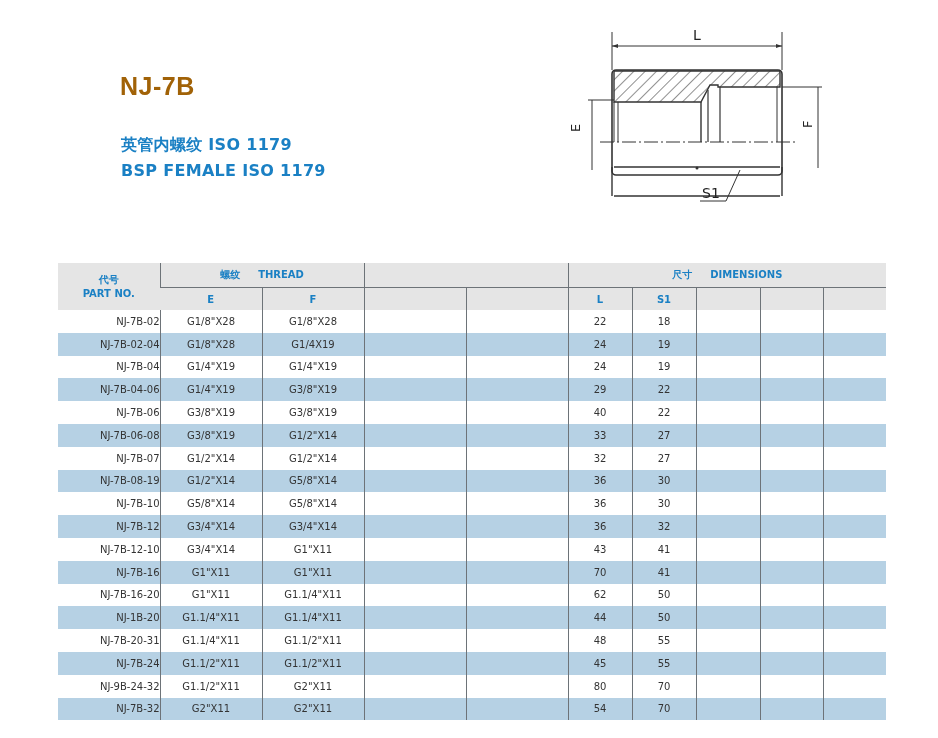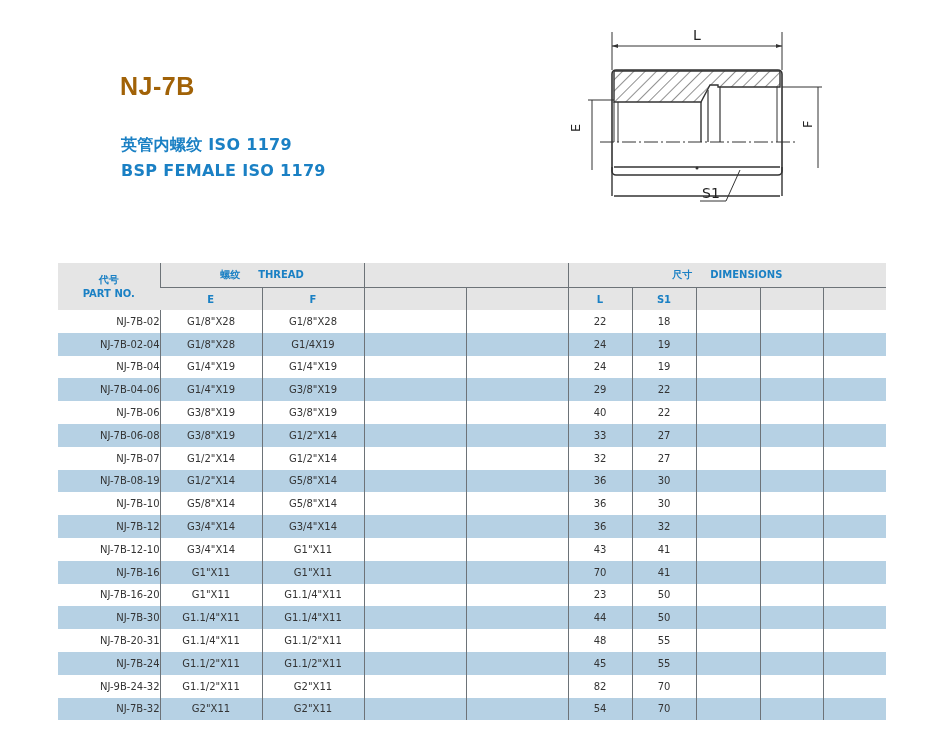--- a/index.html
+++ b/index.html
@@ -258,28 +258,28 @@
         <td></td>
         <td></td>
         <td></td>
       </tr>
       <tr class="plain">
         <td>NJ-7B-16-20</td>
         <td>G1"X11</td>
         <td>G1.1/4"X11</td>
         <td></td>
         <td></td>
-        <td>23</td>
+        <td>62</td>
         <td>50</td>
         <td></td>
         <td></td>
         <td></td>
       </tr>
       <tr class="band">
-        <td>NJ-7B-30</td>
+        <td>NJ-1B-20</td>
         <td>G1.1/4"X11</td>
         <td>G1.1/4"X11</td>
         <td></td>
         <td></td>
         <td>44</td>
         <td>50</td>
         <td></td>
         <td></td>
         <td></td>
       </tr>
@@ -306,21 +306,21 @@
         <td></td>
         <td></td>
         <td></td>
       </tr>
       <tr class="plain">
         <td>NJ-9B-24-32</td>
         <td>G1.1/2"X11</td>
         <td>G2"X11</td>
         <td></td>
         <td></td>
-        <td>82</td>
+        <td>80</td>
         <td>70</td>
         <td></td>
         <td></td>
         <td></td>
       </tr>
       <tr class="band">
         <td>NJ-7B-32</td>
         <td>G2"X11</td>
         <td>G2"X11</td>
         <td></td>

